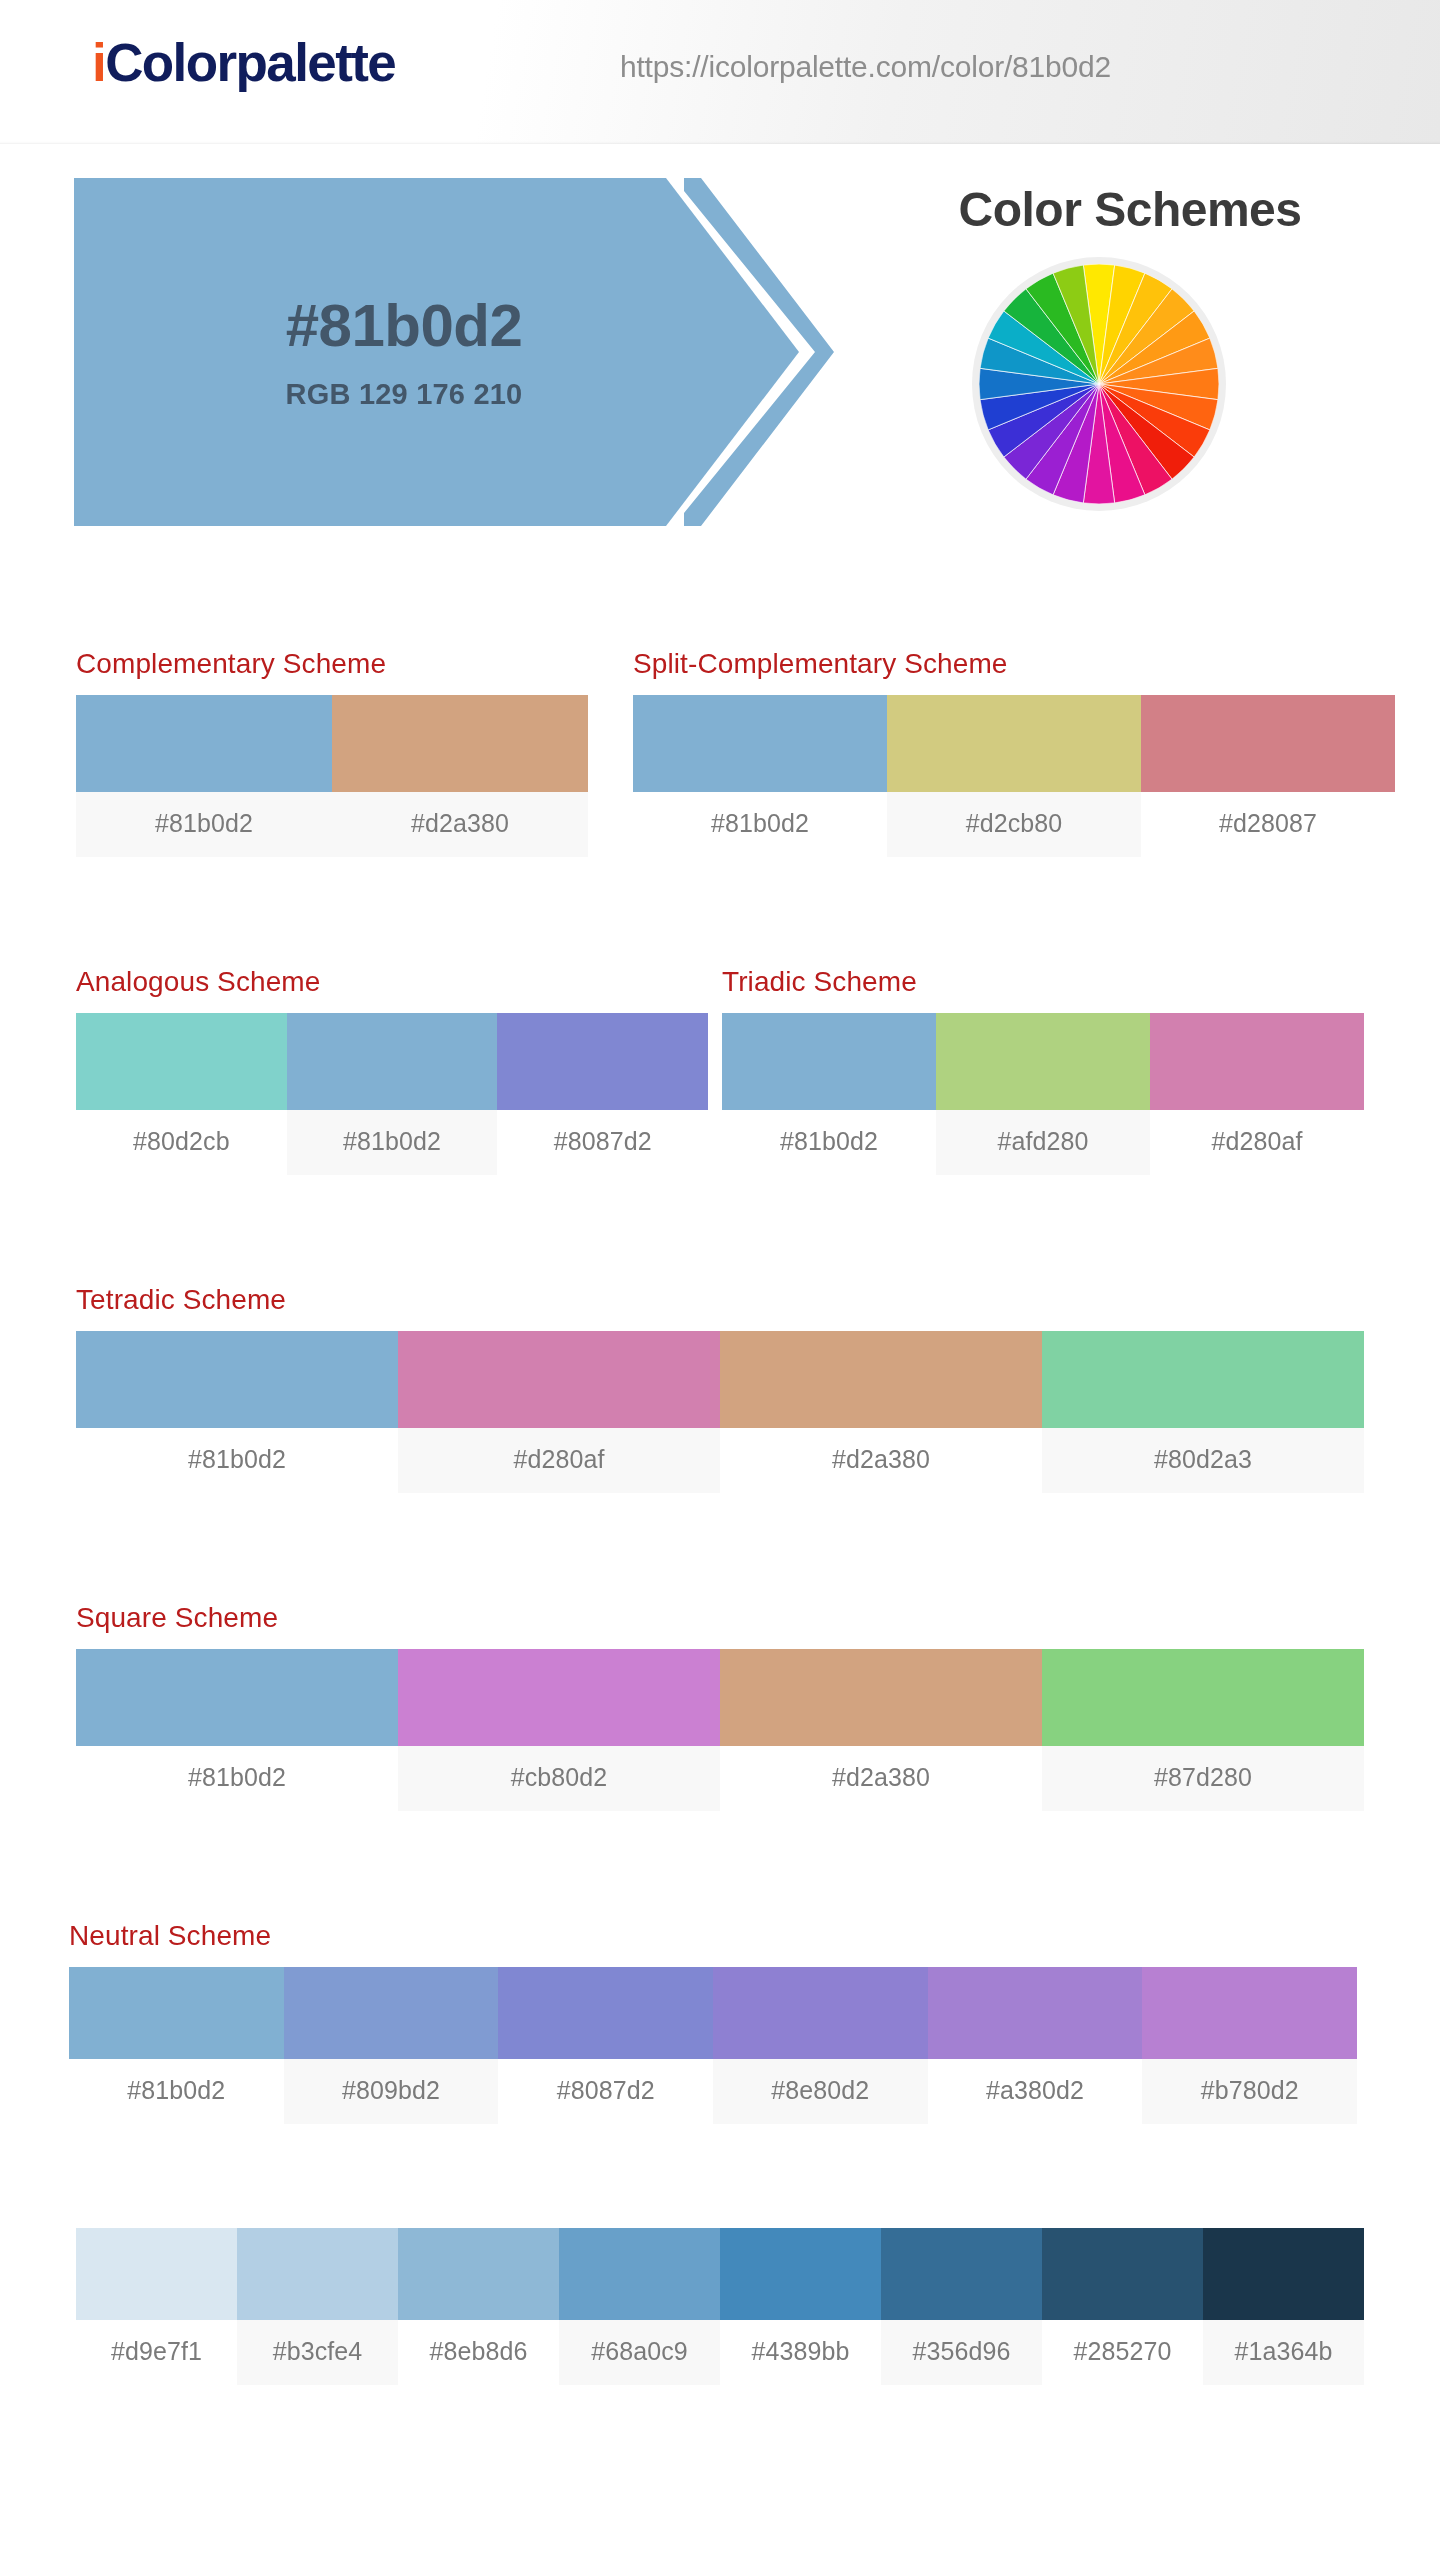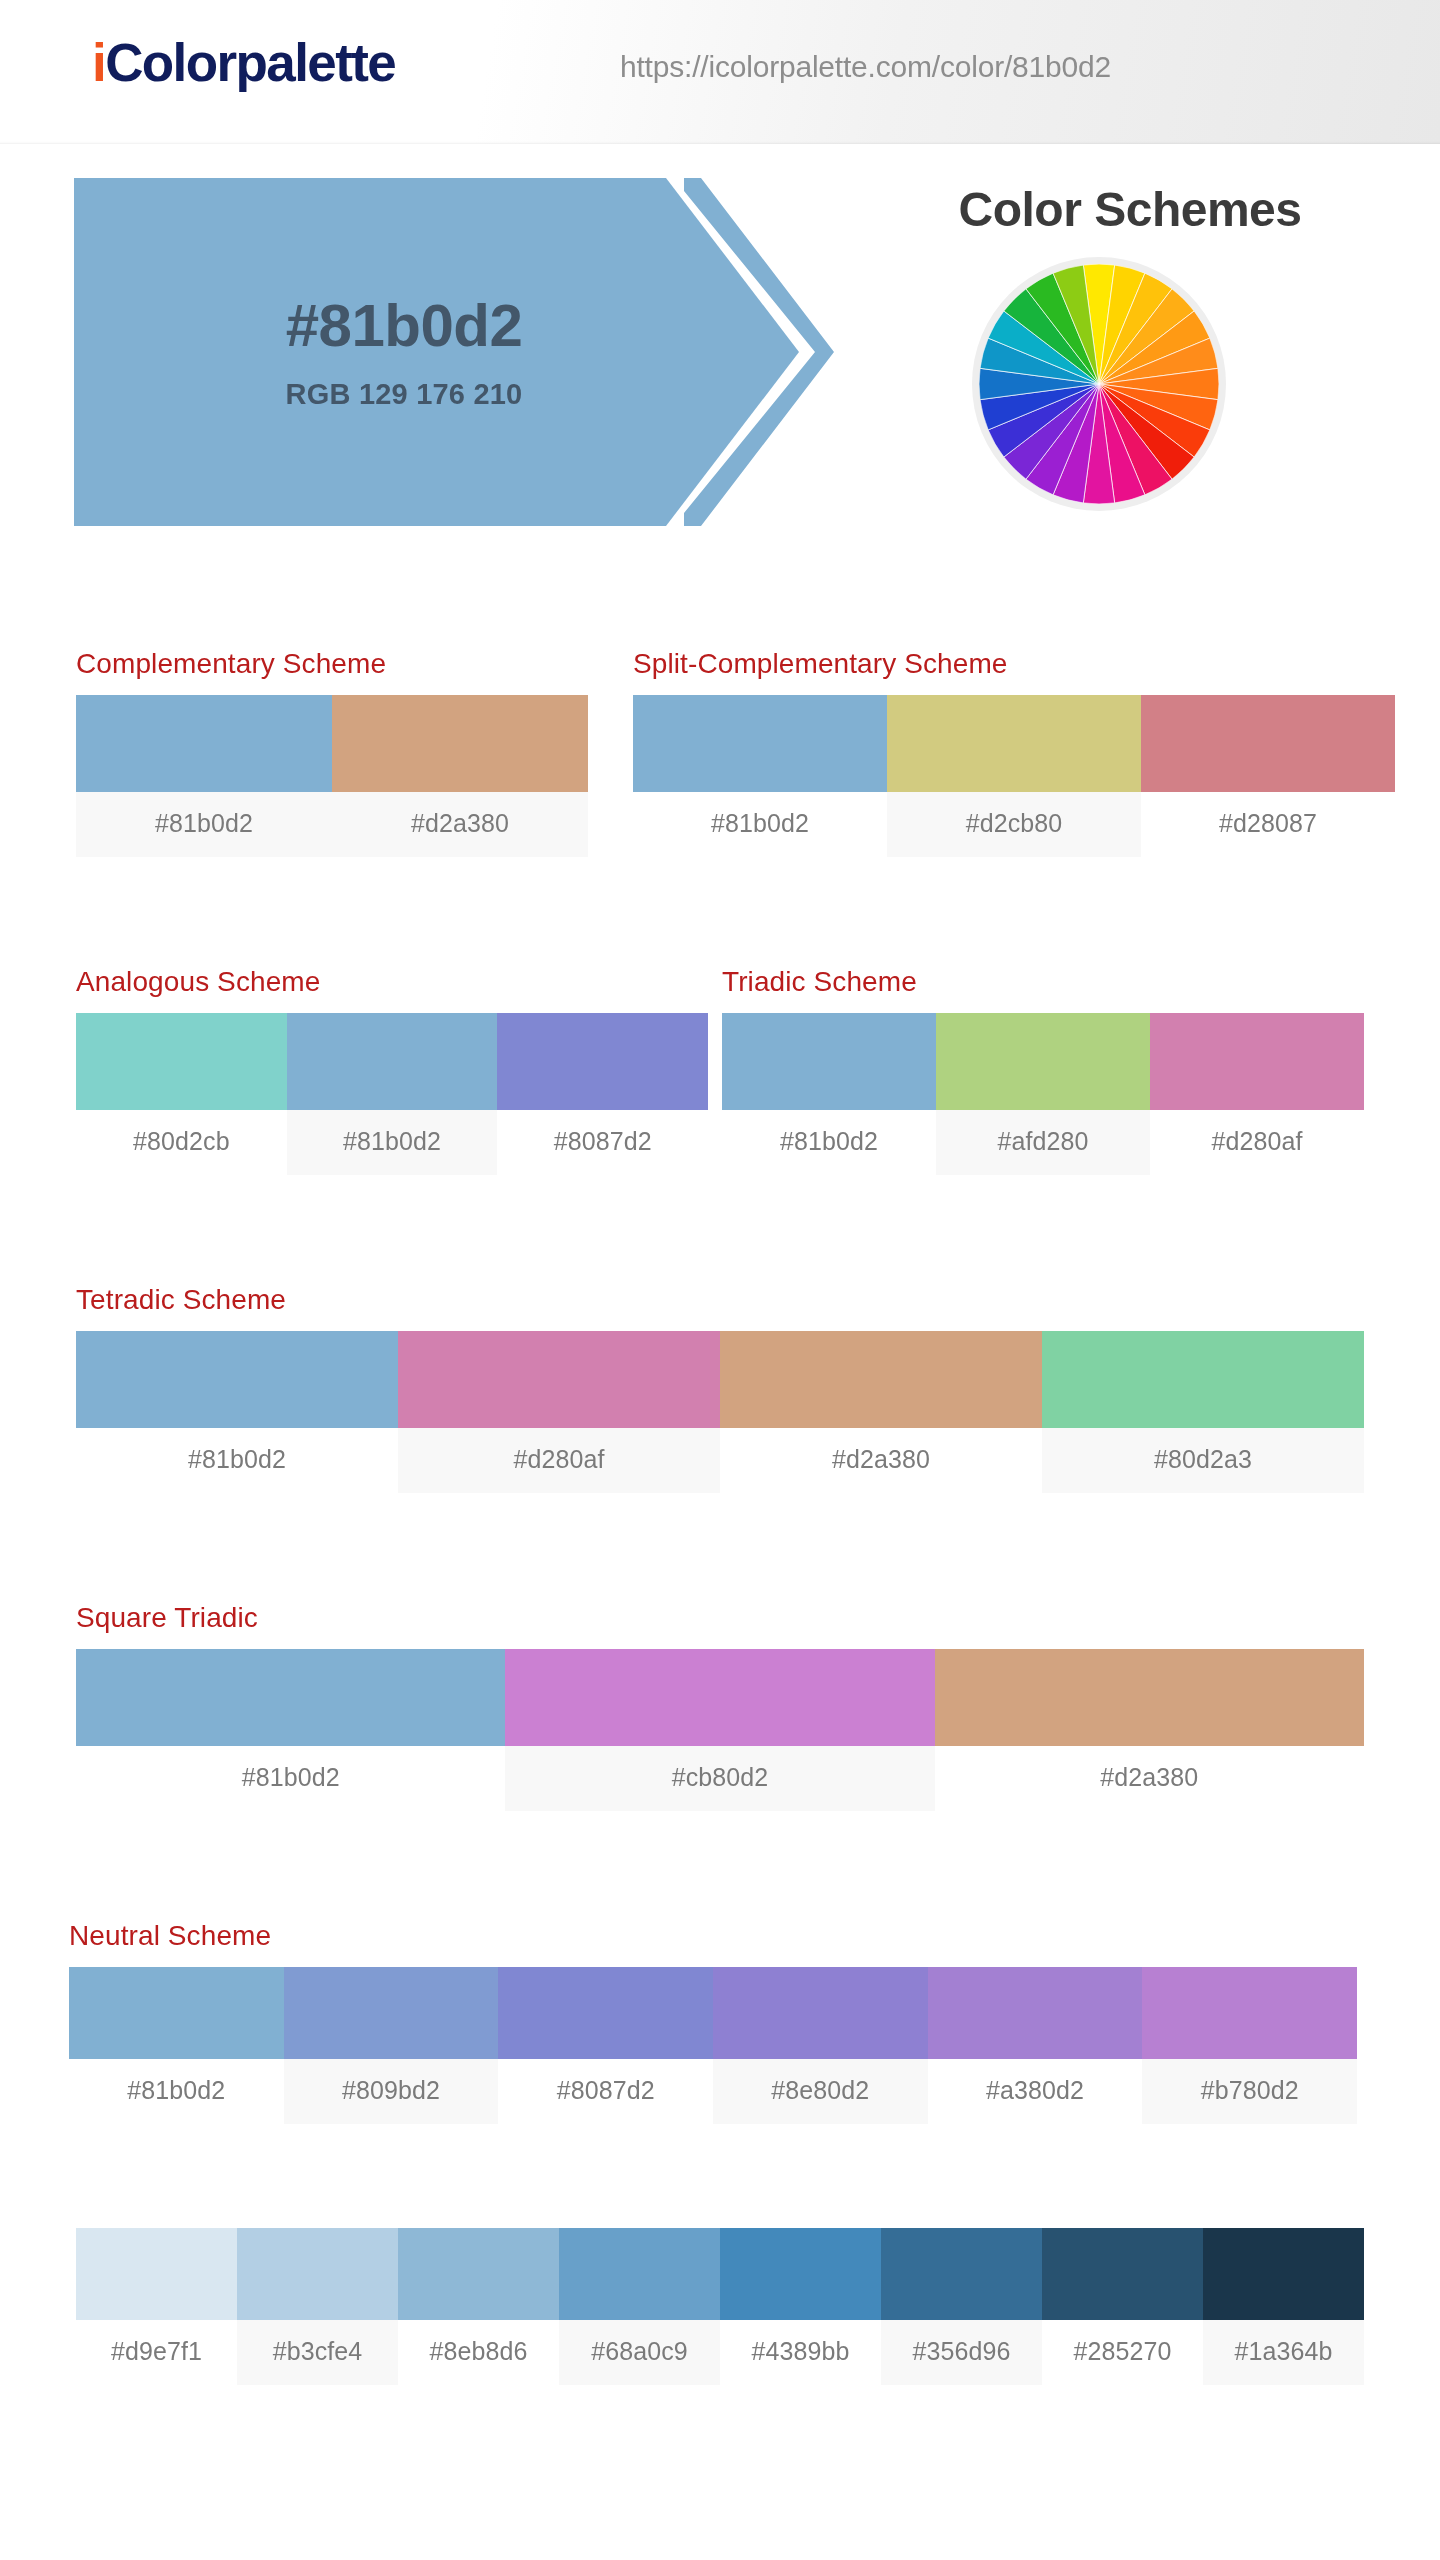--- a/index.html
+++ b/index.html
@@ -283,34 +283,38 @@
             <div class="swatch-chip" style="height: 97px; background: rgb(210, 163, 128);"></div>
             <div class="swatch-hex">#d2a380</div>
           </div>
           <div class="swatch-col alt">
             <div class="swatch-chip" style="height: 97px; background: rgb(128, 210, 163);"></div>
             <div class="swatch-hex">#80d2a3</div>
           </div>
         </div>
       </div>
       <div class="scheme" style="left: 76px; top: 1604px; width: 1288px;">
-        <div class="scheme-label">Square Triadic</div>
+        <div class="scheme-label">Square Scheme</div>
         <div class="swatch-row">
           <div class="swatch-col">
             <div class="swatch-chip" style="height: 97px; background: rgb(129, 176, 210);"></div>
             <div class="swatch-hex">#81b0d2</div>
           </div>
           <div class="swatch-col alt">
             <div class="swatch-chip" style="height: 97px; background: rgb(203, 128, 210);"></div>
             <div class="swatch-hex">#cb80d2</div>
           </div>
           <div class="swatch-col">
             <div class="swatch-chip" style="height: 97px; background: rgb(210, 163, 128);"></div>
             <div class="swatch-hex">#d2a380</div>
           </div>
+          <div class="swatch-col alt">
+            <div class="swatch-chip" style="height: 97px; background: rgb(135, 210, 128);"></div>
+            <div class="swatch-hex">#87d280</div>
+          </div>
         </div>
       </div>
       <div class="scheme" style="left: 69px; top: 1922px; width: 1288px;">
         <div class="scheme-label">Neutral Scheme</div>
         <div class="swatch-row">
           <div class="swatch-col">
             <div class="swatch-chip" style="height: 92px; background: rgb(129, 176, 210);"></div>
             <div class="swatch-hex">#81b0d2</div>
           </div>
           <div class="swatch-col alt">

